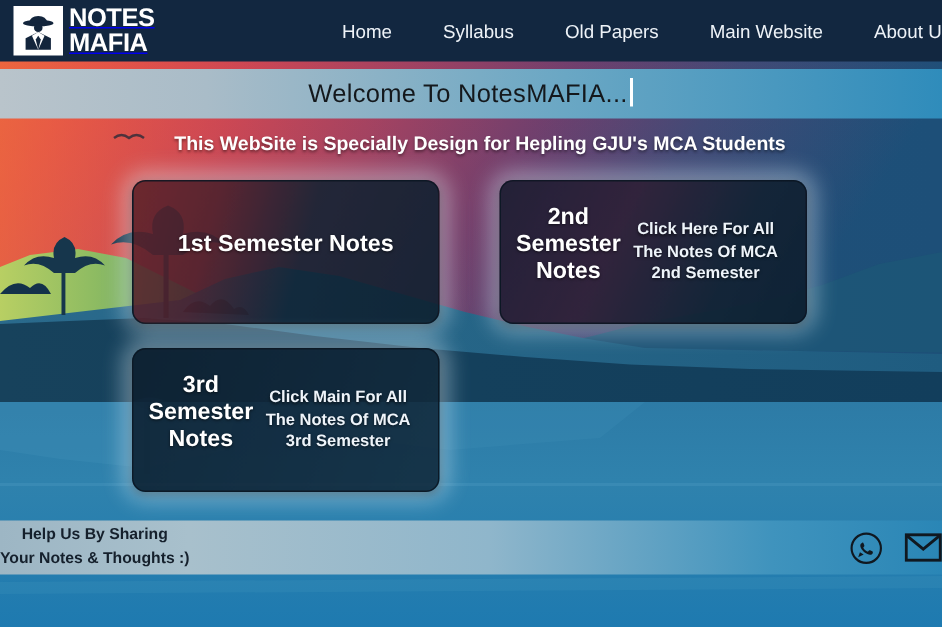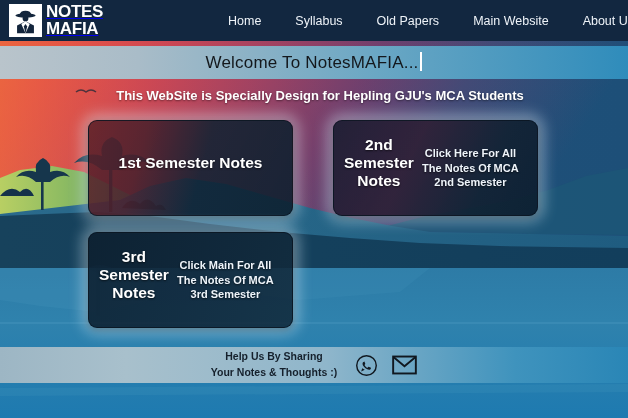--- a/index.html
+++ b/index.html
@@ -191,21 +191,21 @@
   .footer-bar {
     position: absolute;
     left: 0;
     top: 347px;
     width: 628px;
     height: 36px;
     background: linear-gradient(to right, #9db6c4 0%, #a8c0cc 20%, #8fb6cb 52%, #3f93bd 82%, #2a86b6 100%);
     z-index: 20;
     display: flex;
     align-items: center;
-    justify-content: center;
+    justify-content: space-between;
     gap: 18px;
   }
 
   .footer-text {
     text-align: center;
     color: #15202c;
     font-size: 10.5px;
     font-weight: bold;
     line-height: 1.5;
   }

